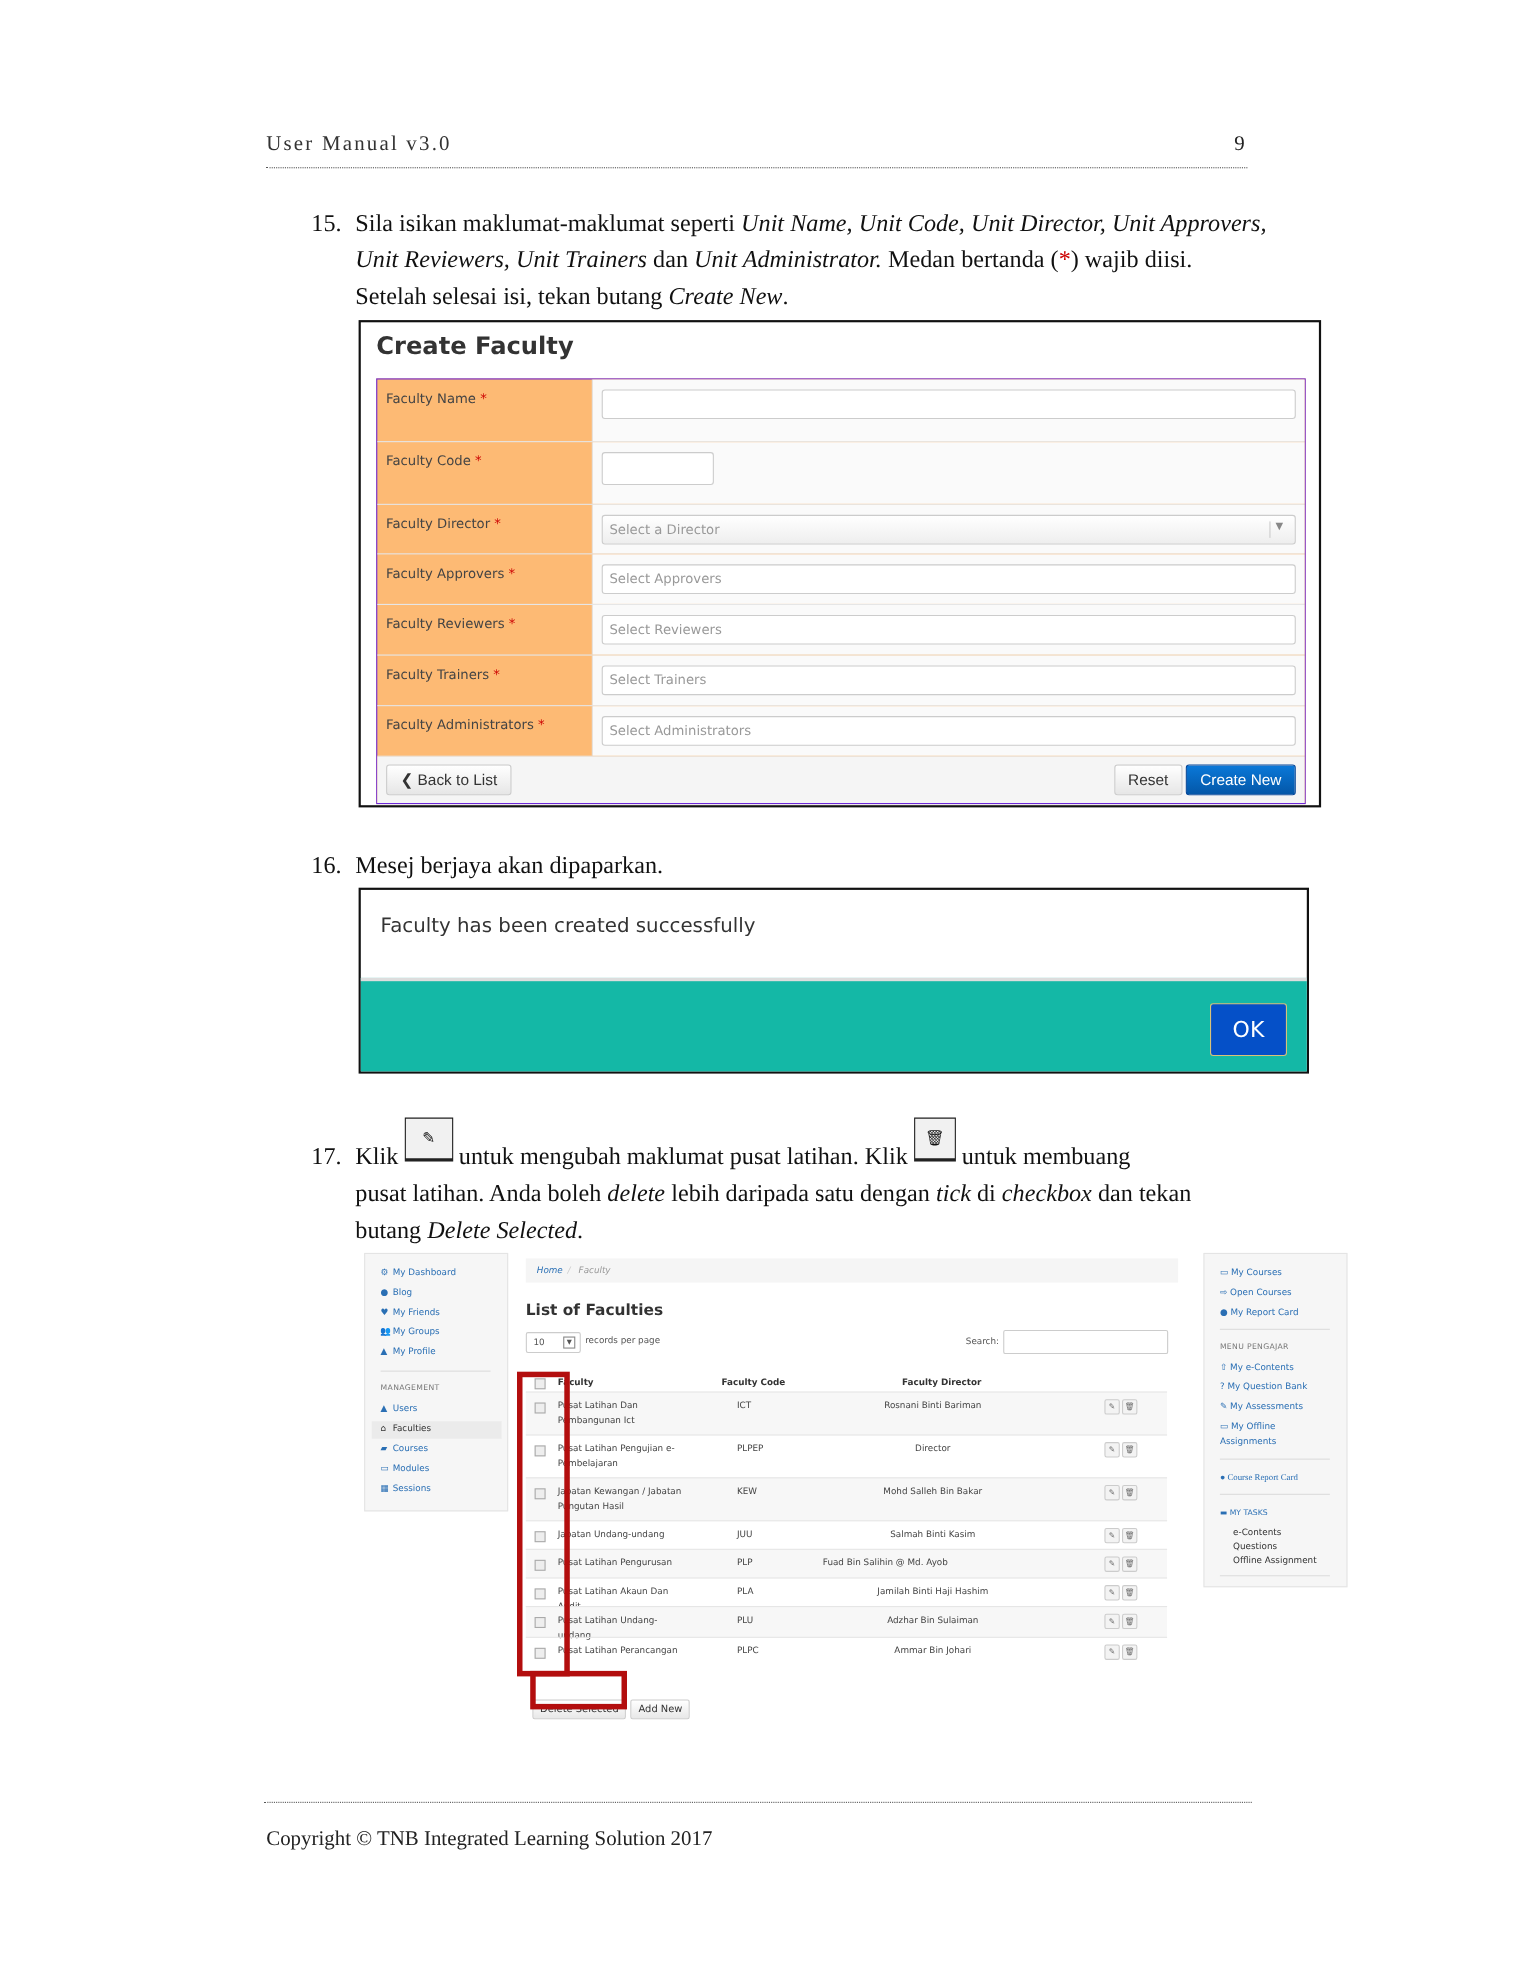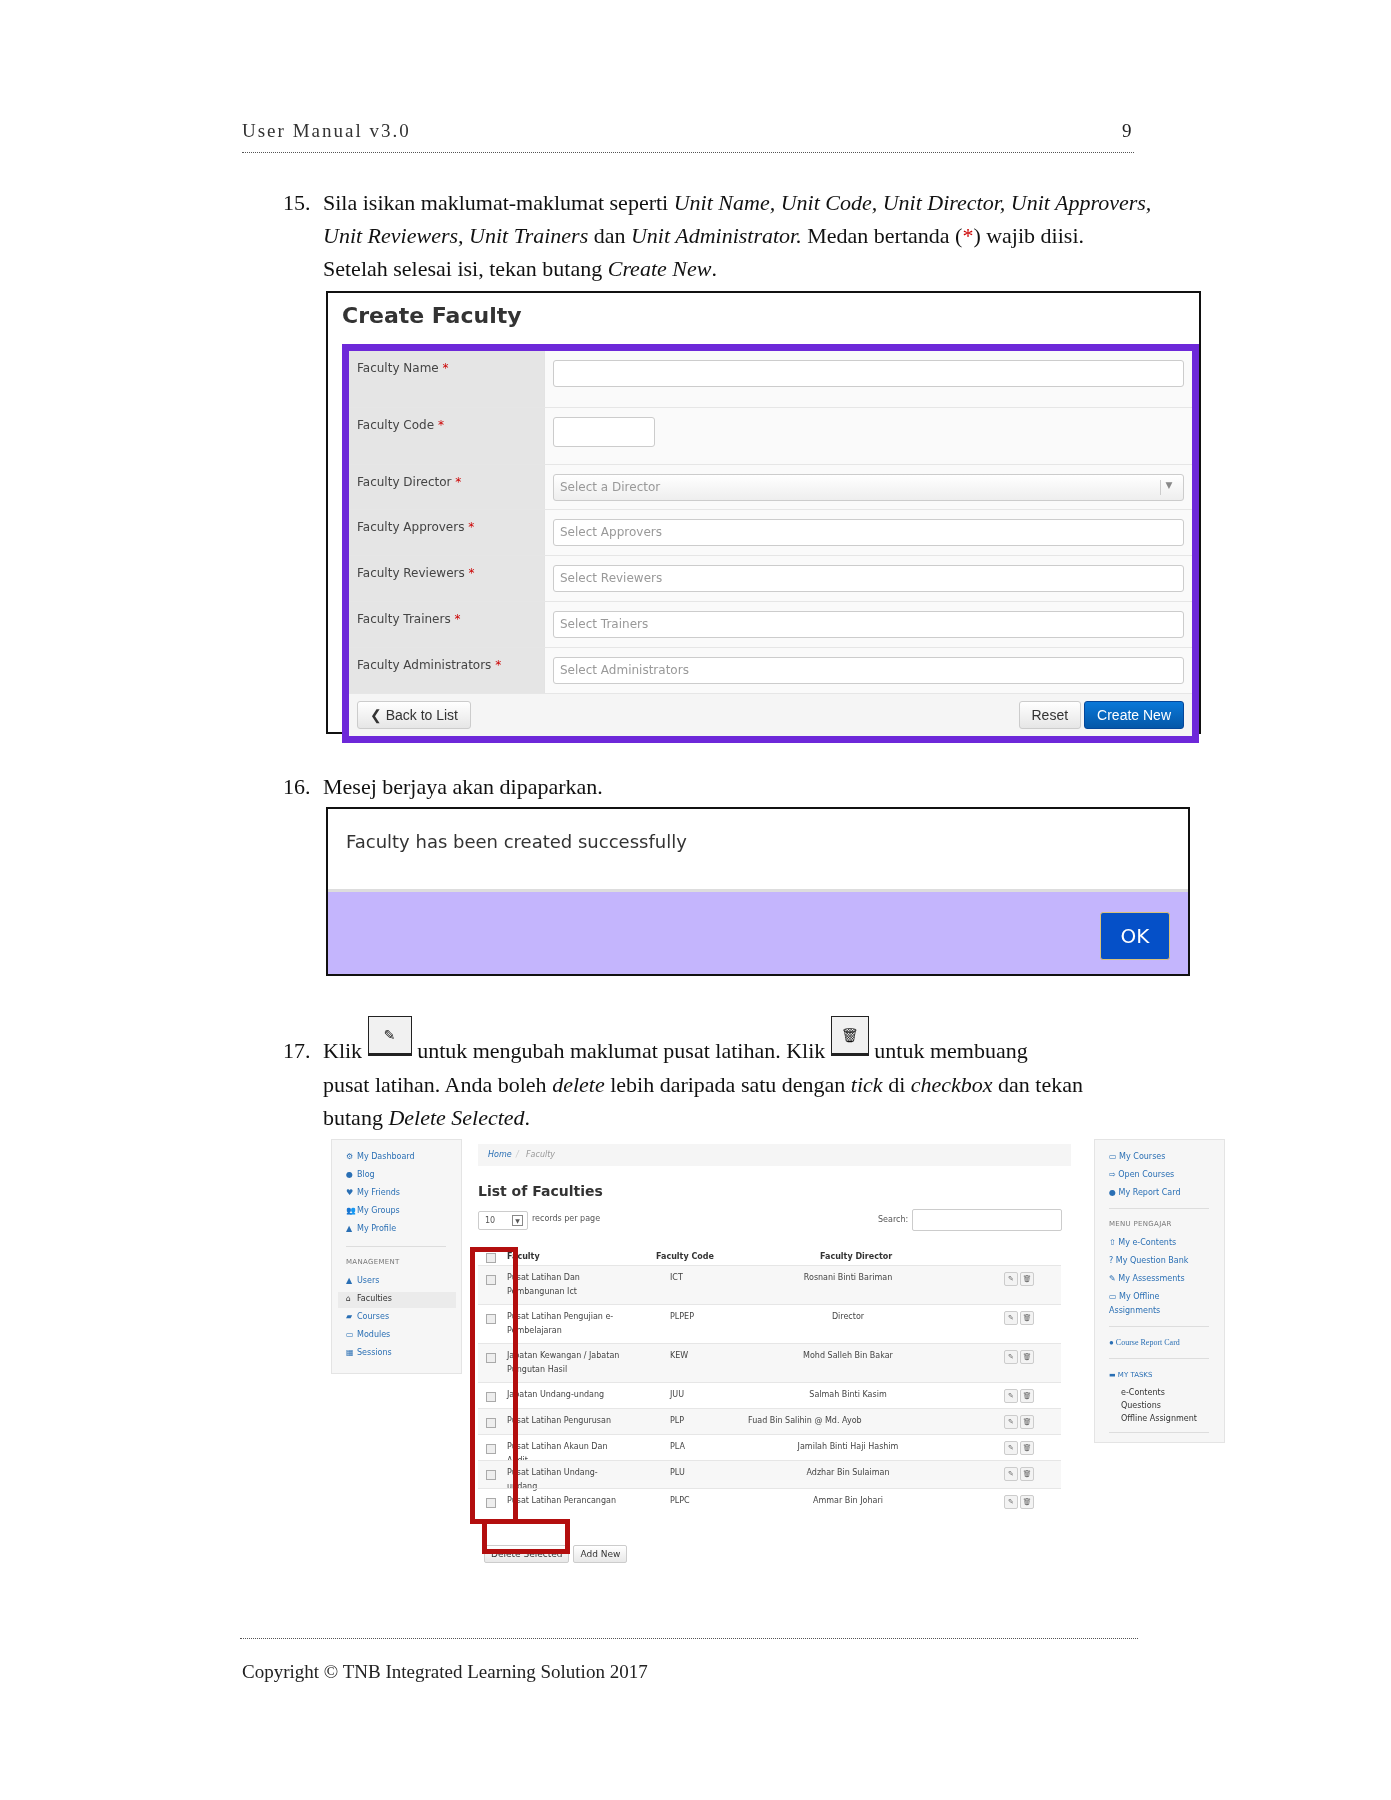--- a/index.html
+++ b/index.html
@@ -8,34 +8,34 @@
   .hdr-title{left:242px;top:120px;font-size:19px;letter-spacing:2px;color:#333;}
   .hdr-page{left:1122px;top:120px;font-size:19px;color:#222;}
   .rule{left:242px;width:892px;height:0;border-top:1.5px dotted #555;}
   .step{font-size:22px;line-height:33px;}
   .step .num{position:absolute;left:283px;}
   .step .txt{position:absolute;left:323px;width:830px;}
   .ast{color:#c00;}
   
   .cf-box{left:326px;top:291px;width:871px;height:439px;border:2px solid #111;background:#fff;}
   .cf-title{position:absolute;left:14px;top:10px;font-size:22px;font-weight:bold;color:#333;font-family:"DejaVu Sans",sans-serif;}
-  .cf-table{position:absolute;left:14px;top:51px;width:843px;border:7px solid #6d28d9;background:#e5e5e5;}
+  .cf-table{position:absolute;left:14px;top:51px;width:843px;border:1px solid #6d28d9;background:#fdba74;}
   .cf-row{display:flex;border-bottom:1px solid #e6e6e6;}
   .cf-label{width:196px;border-right:1px solid #e3e3e3;padding:10px 8px;font-size:12px;color:#444;font-family:"DejaVu Sans",sans-serif;box-sizing:border-box;}
   .cf-field{flex:1;padding:9px 8px;box-sizing:border-box;background:#fafafa;}
   .cf-input{height:27px;border:1px solid #ccc;border-radius:3px;background:#fff;box-sizing:border-box;font-size:12px;color:#999;padding:5px 6px;font-family:"DejaVu Sans",sans-serif;}
   .cf-select{display:flex;justify-content:space-between;background:linear-gradient(#fff,#eee);}
   .cf-caret{border-left:1px solid #ccc;width:16px;text-align:center;color:#888;font-size:9px;}
   .cf-foot{display:flex;justify-content:space-between;padding:7px 8px;background:#f5f5f5;}
   .btn{font-family:"Liberation Sans",sans-serif;font-size:14px;padding:5px 12px;border:1px solid #ccc;border-radius:3px;background:linear-gradient(#fff,#e6e6e6);color:#333;}
   .btn-primary{background:linear-gradient(#0a78d8,#0457a8);color:#fff;border-color:#04479a;}
   
   .dlg{left:326px;top:807px;width:860px;height:165px;border:2px solid #111;background:#fff;}
   .dlg-msg{position:absolute;left:18px;top:22px;font-size:18px;color:#333;font-family:"DejaVu Sans",sans-serif;}
-  .dlg-foot{position:absolute;left:0;right:0;top:80px;bottom:0;border-top:3px solid #ddd;background:#c4b5fd;}
+  .dlg-foot{position:absolute;left:0;right:0;top:80px;bottom:0;border-top:3px solid #ddd;background:#14b8a6;}
   .dlg-ok{position:absolute;right:18px;top:20px;width:68px;height:46px;background:#0550c8;color:#fff;border:1px solid #d9c27a;border-radius:3px;font-size:20px;font-family:"DejaVu Sans",sans-serif;display:flex;align-items:center;justify-content:center;}
   .icon-box{display:inline-block;width:42px;height:36px;border:1.5px solid #222;border-bottom-width:3px;background:#f1f1f1;vertical-align:top;text-align:center;font-size:14px;line-height:36px;font-family:"DejaVu Sans",sans-serif;}
   
   .ls{font-family:"DejaVu Sans",sans-serif;}
   .lsb{left:331px;top:1139px;width:129px;height:233px;background:#f6f6f6;border:1px solid #e4e4e4;}
   .lsb-item{position:absolute;left:14px;font-size:8px;color:#2a6fb4;white-space:nowrap;}
   .lsb-item .ic{display:inline-block;width:11px;color:#2a6fb4;}
   .lsb-head{position:absolute;left:14px;font-size:7px;color:#777;letter-spacing:.3px;}
   .lsb-hr{position:absolute;left:14px;width:100px;border-top:1px solid #ddd;}
   .lsb-active{position:absolute;left:6px;width:118px;height:16px;background:#ebebeb;}

